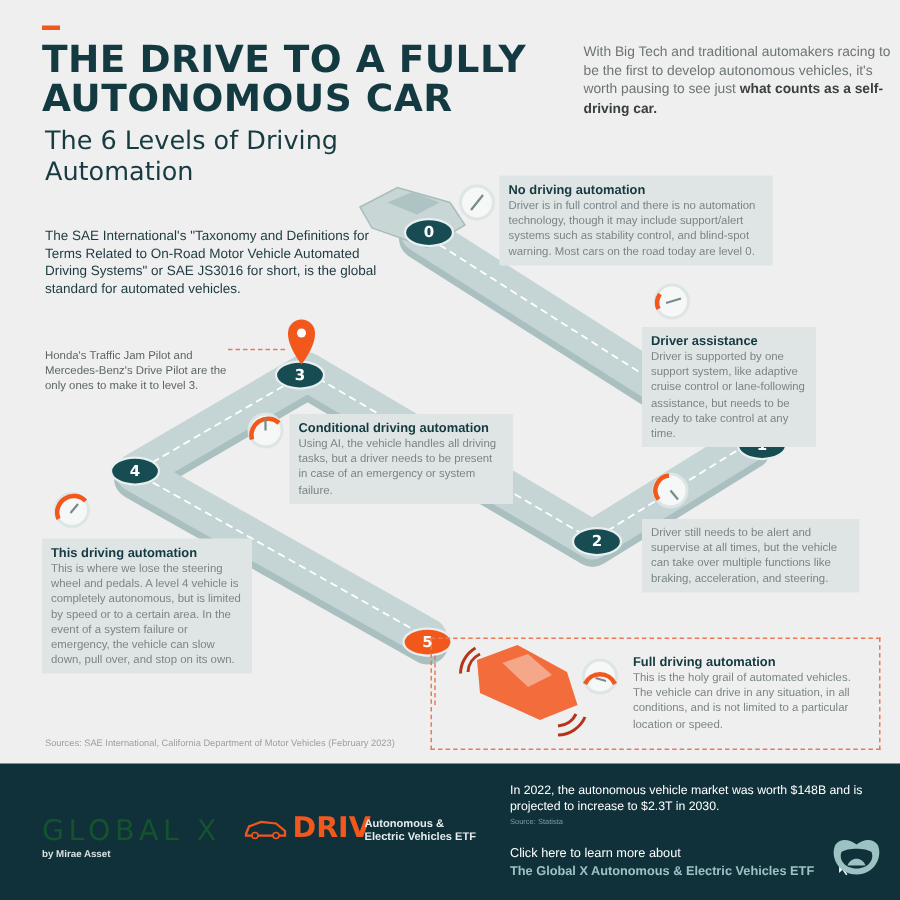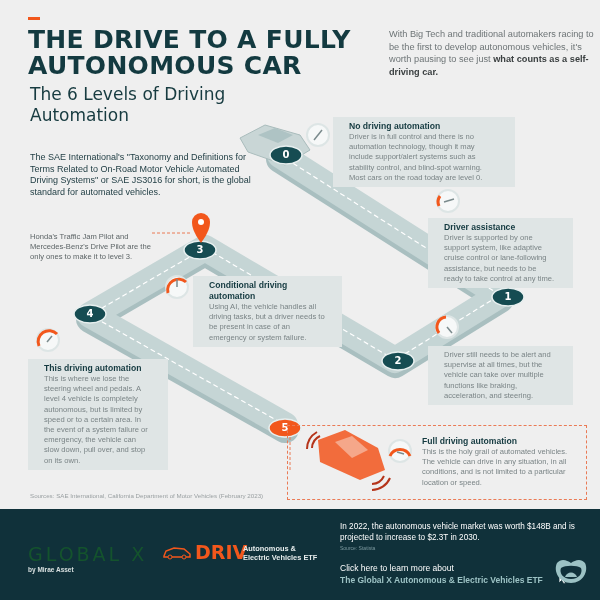--- a/index.html
+++ b/index.html
@@ -6,21 +6,21 @@
   html, body { width: 600px; height: 600px; overflow: hidden; }
   body { background: #efefef; font-family: "Liberation Sans", sans-serif; color: #1c3a40; position: relative; }
   .abs { position: absolute; }
   .accent-bar { left: 28px; top: 17px; width: 12px; height: 3px; background: #f2571c; }
   .main-title { left: 28px; top: 27px; width: 360px; font-family: "DejaVu Sans", sans-serif; font-weight: bold; font-size: 25px; line-height: 26px; color: #133a40; letter-spacing: 0.3px; }
   .intro { left: 389px; top: 28px; width: 205px; font-size: 9.2px; line-height: 12.5px; color: #6d7476; }
   .intro b { color: #3a3f40; }
   .sub-title { left: 30px; top: 84px; width: 220px; font-family: "DejaVu Sans", sans-serif; font-size: 17px; line-height: 21px; color: #173b40; }
   .sub-desc { left: 30px; top: 152px; width: 240px; font-size: 9px; line-height: 11.5px; color: #1c3a40; }
   .honda-note { left: 30px; top: 232px; width: 130px; font-size: 7.6px; line-height: 10px; color: #5c6466; }
-  .card { background: #dfe5e5; padding: 4px 16px; }
+  .card { background: #dfe5e5; padding: 4px 6px; }
   .card-title { font-weight: bold; font-size: 8.6px; line-height: 11px; color: #143a40; display: block; }
   .card-text { font-size: 7.6px; line-height: 10.2px; color: #7a8486; display: block; }
   .road-svg { left: 0; top: 0; }
   .full-box { left: 287px; top: 425px; width: 300px; height: 75px; border: 1.2px dashed #ea7a55; }
   .sources { left: 30px; top: 492px; font-size: 6.2px; color: #9aa0a2; }
   .footer { left: 0; top: 509px; width: 600px; height: 91px; background: #10313a; }
   .gx-logo { left: 28px; top: 543px; font-family: "DejaVu Sans", sans-serif; font-size: 19px; letter-spacing: 3px; color: #14532d; }
   .gx-sub { left: 28px; top: 566px; font-size: 6.5px; font-weight: bold; color: #d8e0e0; }
   .driv-logo { left: 195px; top: 541px; font-family: "DejaVu Sans", sans-serif; font-weight: bold; font-size: 19px; color: #f2571c; }
   .driv-sub { left: 243px; top: 544px; font-size: 7.4px; line-height: 9px; color: #e6ecec; font-weight: bold; }
@@ -125,21 +125,21 @@
   </g>
   <line x1="290" y1="437" x2="290" y2="470" stroke="#ea7a55" stroke-width="1" stroke-dasharray="3,2"></line>
 </svg>
 
 <div class="abs honda-note">Honda's Traffic Jam Pilot and Mercedes-Benz's Drive Pilot are the only ones to make it to level 3.</div>
 
 <div class="abs card" style="left:333px;top:117px;width:182px;">
   <span class="card-title">No driving automation</span>
   <span class="card-text">Driver is in full control and there is no automation technology, though it may include support/alert systems such as stability control, and blind-spot warning. Most cars on the road today are level 0.</span>
 </div>
-<div class="abs card" style="left:428px;top:218px;width:145px;">
+<div class="abs card" style="left:428px;top:218px;width:116px;">
   <span class="card-title">Driver assistance</span>
   <span class="card-text">Driver is supported by one support system, like adaptive cruise control or lane-following assistance, but needs to be ready to take control at any time.</span>
 </div>
 <div class="abs card" style="left:428px;top:346px;width:145px;">
   <span class="card-text">Driver still needs to be alert and supervise at all times, but the vehicle can take over multiple functions like braking, acceleration, and steering.</span>
 </div>
 <div class="abs card" style="left:193px;top:276px;width:149px;">
   <span class="card-title">Conditional driving automation</span>
   <span class="card-text">Using AI, the vehicle handles all driving tasks, but a driver needs to be present in case of an emergency or system failure.</span>
 </div>

